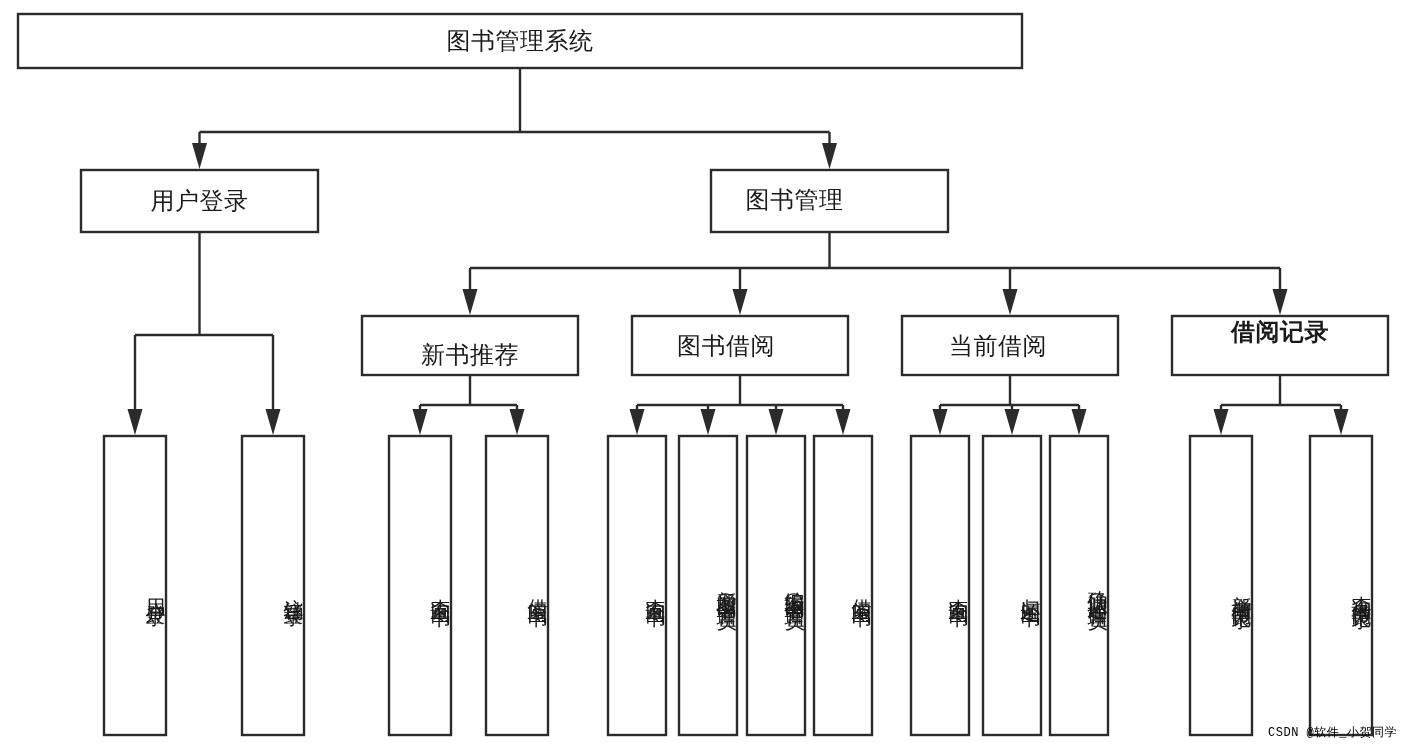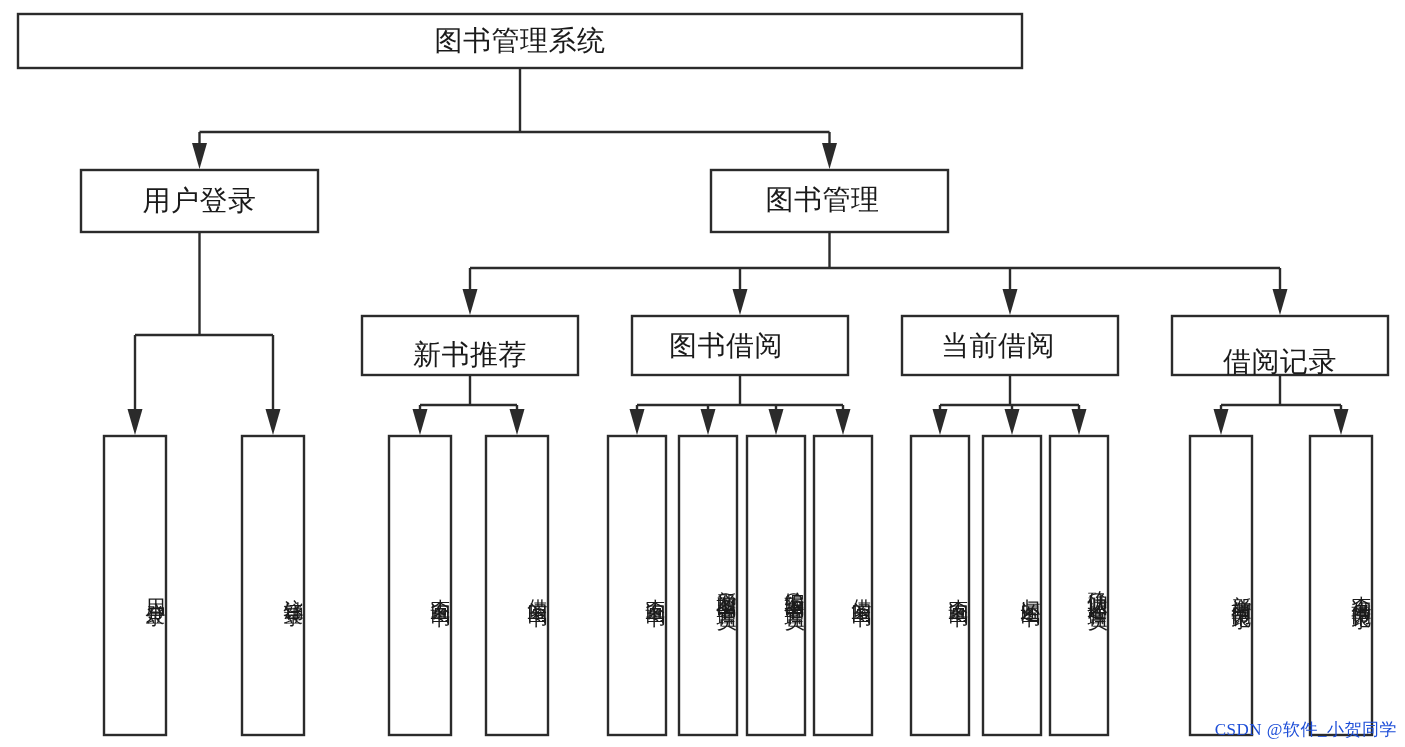--- a/index.html
+++ b/index.html
@@ -44,41 +44,41 @@
     position: absolute;
     display: flex;
     align-items: center;
     justify-content: center;
     color: #1a1a1a;
     font-family: "Liberation Sans", "DejaVu Sans", sans-serif;
     pointer-events: none;
     box-sizing: border-box;
   }
   .node-label.horizontal {
-    font-size: 28px;
+    font-size: 24px;
     letter-spacing: 0.5px;
     white-space: nowrap;
   }
   .node-label.vertical {
     writing-mode: vertical-rl;
     text-orientation: upright;
     font-size: 20px;
     letter-spacing: 3px;
     align-items: flex-start;
     justify-content: center;
     padding-top: 6px;
     line-height: 1.05;
   }
   .watermark {
     position: absolute;
     right: 8px;
     bottom: 6px;
-    font-size: 17px;
-    color: #1d4ed8;
-    font-family: Liberation Serif, serif;
+    font-size: 12px;
+    color: #000000;
+    font-family: Liberation Mono, monospace;
     white-space: nowrap;
     letter-spacing: 0.5px;
   }
 </style>
 </head>
 <body>
 
 <div id="diagram-root">
   <svg class="canvas" id="svg-canvas" viewBox="0 0 1405 747">
       <line x1="520" y1="68" x2="520" y2="132" class="connector"></line>
@@ -150,25 +150,25 @@
       <rect x="814" y="436" width="58" height="299" class="node-box"></rect>
       <rect x="911" y="436" width="58" height="299" class="node-box"></rect>
       <rect x="983" y="436" width="58" height="299" class="node-box"></rect>
       <rect x="1050" y="436" width="58" height="299" class="node-box"></rect>
       <rect x="1190" y="436" width="62" height="299" class="node-box"></rect>
       <rect x="1310" y="436" width="62" height="299" class="node-box"></rect>
     </svg>
   <div id="label-layer">
       <div class="node-label horizontal" style="left: 18px; top: 14px; width: 1004px; height: 54px;">图书管理系统</div>
       <div class="node-label horizontal" style="left: 81px; top: 170px; width: 237px; height: 62px;">用户登录</div>
-      <div class="node-label horizontal" style="left: 704px; top: 170px; width: 237px; height: 60px;">图书管理</div>
+      <div class="node-label horizontal" style="left: 676px; top: 170px; width: 237px; height: 60px;">图书管理</div>
       <div class="node-label horizontal" style="left: 362px; top: 316px; width: 216px; height: 77px;">新书推荐</div>
       <div class="node-label horizontal" style="left: 632px; top: 316px; width: 188px; height: 59px;">图书借阅</div>
       <div class="node-label horizontal" style="left: 902px; top: 316px; width: 192px; height: 59px;">当前借阅</div>
-      <div class="node-label horizontal" style="left: 1172px; top: 328px; width: 216px; height: 68px;">借阅记录</div>
+      <div class="node-label horizontal" style="left: 1172px; top: 298px; width: 216px; height: 68px; font-weight: bold;">借阅记录</div>
       <div class="node-label vertical" style="left: 104px; top: 436px; width: 62px; height: 299px;">用户登录</div>
       <div class="node-label vertical" style="left: 242px; top: 436px; width: 62px; height: 299px;">注销登录</div>
       <div class="node-label vertical" style="left: 389px; top: 436px; width: 62px; height: 299px;">查询图书</div>
       <div class="node-label vertical" style="left: 486px; top: 436px; width: 62px; height: 299px;">借阅图书</div>
       <div class="node-label vertical" style="left: 608px; top: 436px; width: 58px; height: 299px;">查询图书</div>
       <div class="node-label vertical" style="left: 679px; top: 436px; width: 58px; height: 299px;">新增图书（管理员）</div>
       <div class="node-label vertical" style="left: 747px; top: 436px; width: 58px; height: 299px;">编辑图书（管理员）</div>
       <div class="node-label vertical" style="left: 814px; top: 436px; width: 58px; height: 299px;">借阅图书</div>
       <div class="node-label vertical" style="left: 911px; top: 436px; width: 58px; height: 299px;">查询图书</div>
       <div class="node-label vertical" style="left: 983px; top: 436px; width: 58px; height: 299px;">归还图书</div>

